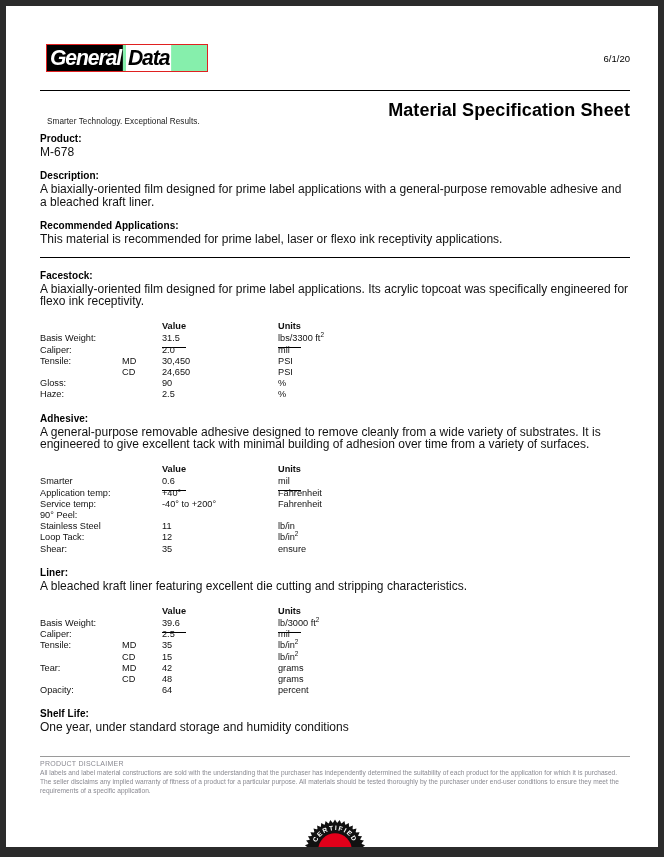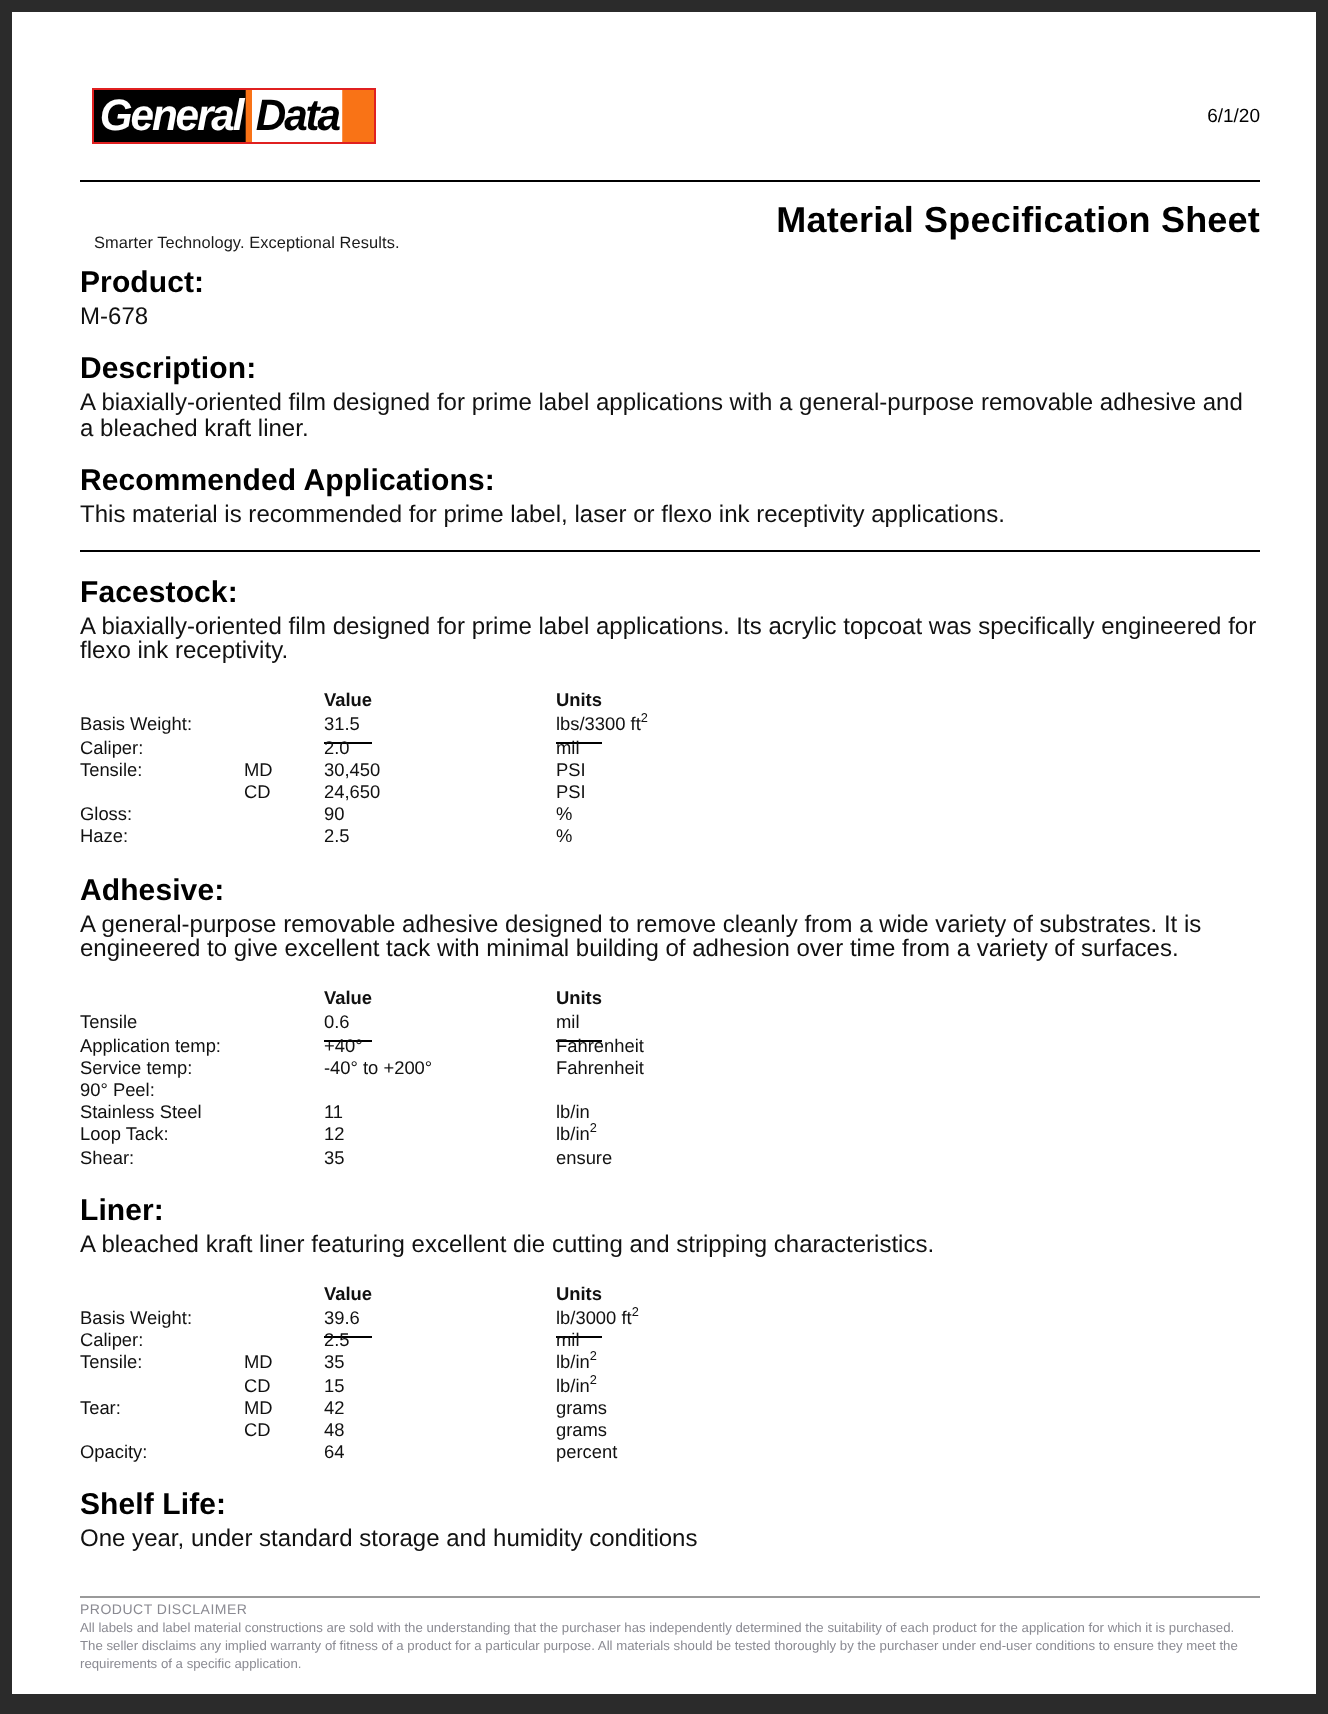--- a/index.html
+++ b/index.html
@@ -20,23 +20,23 @@
   .inner {
     position: absolute;
     left: 34px; top: 0;
     width: 590px;
   }
 
   
   .header { position: relative; height: 84px; }
   .logo-box {
     position: absolute; left: 6px; top: 38px;
-    width: 142px; height: 28px;
+    width: 162px; height: 28px;
     border: 1.5px solid #e02020;
-    background: #f97316;
+    background: #86efac;
     display: flex; align-items: stretch;
     overflow: hidden;
   }
   .logo-gen {
     background: #000000; color: #ffffff;
     font-family: "Liberation Sans", sans-serif;
     font-weight: bold; font-style: italic;
     font-size: 22px; line-height: 25px;
     letter-spacing: -1.1px;
     padding: 0 2px 0 3px;
@@ -83,21 +83,21 @@
     font-size: 18px; font-weight: bold;
     color: #000;
     padding: 9px 0 0 0;
     letter-spacing: 0.1px;
   }
 
   
   .block { padding-top: 12px; }
   h2.sect {
     margin: 0 0 2px 0;
-    font-size: 15px; font-weight: bold; color: #000;
+    font-size: 10px; font-weight: bold; color: #000;
     letter-spacing: 0.05px;
   }
   p.body {
     margin: 0;
     font-size: 12px; color: #111;
     line-height: 12.4px;
     letter-spacing: 0.01px;
   }
   .hr-wrap { padding-top: 11px; }
 
@@ -241,21 +241,21 @@
       <p class="body">A general-purpose removable adhesive designed to remove cleanly from a wide variety of substrates.  It is engineered to give excellent tack with minimal building of adhesion over time from a variety of surfaces.</p>
       <table class="spec">
         <tbody>
             <tr class="hdr">
               <td class="c-label"></td>
               <td class="c-sub"></td>
               <td class="c-value"><span>Value</span></td>
               <td class="c-units"><span>Units</span></td>
             </tr>
             <tr>
-              <td class="c-label">Tensile</td>
+              <td class="c-label">Smarter</td>
               <td class="c-sub"></td>
               <td class="c-value">0.6</td>
               <td class="c-units">mil</td>
             </tr>
             <tr>
               <td class="c-label">Application temp:</td>
               <td class="c-sub"></td>
               <td class="c-value">+40°</td>
               <td class="c-units">Fahrenheit</td>
             </tr>

